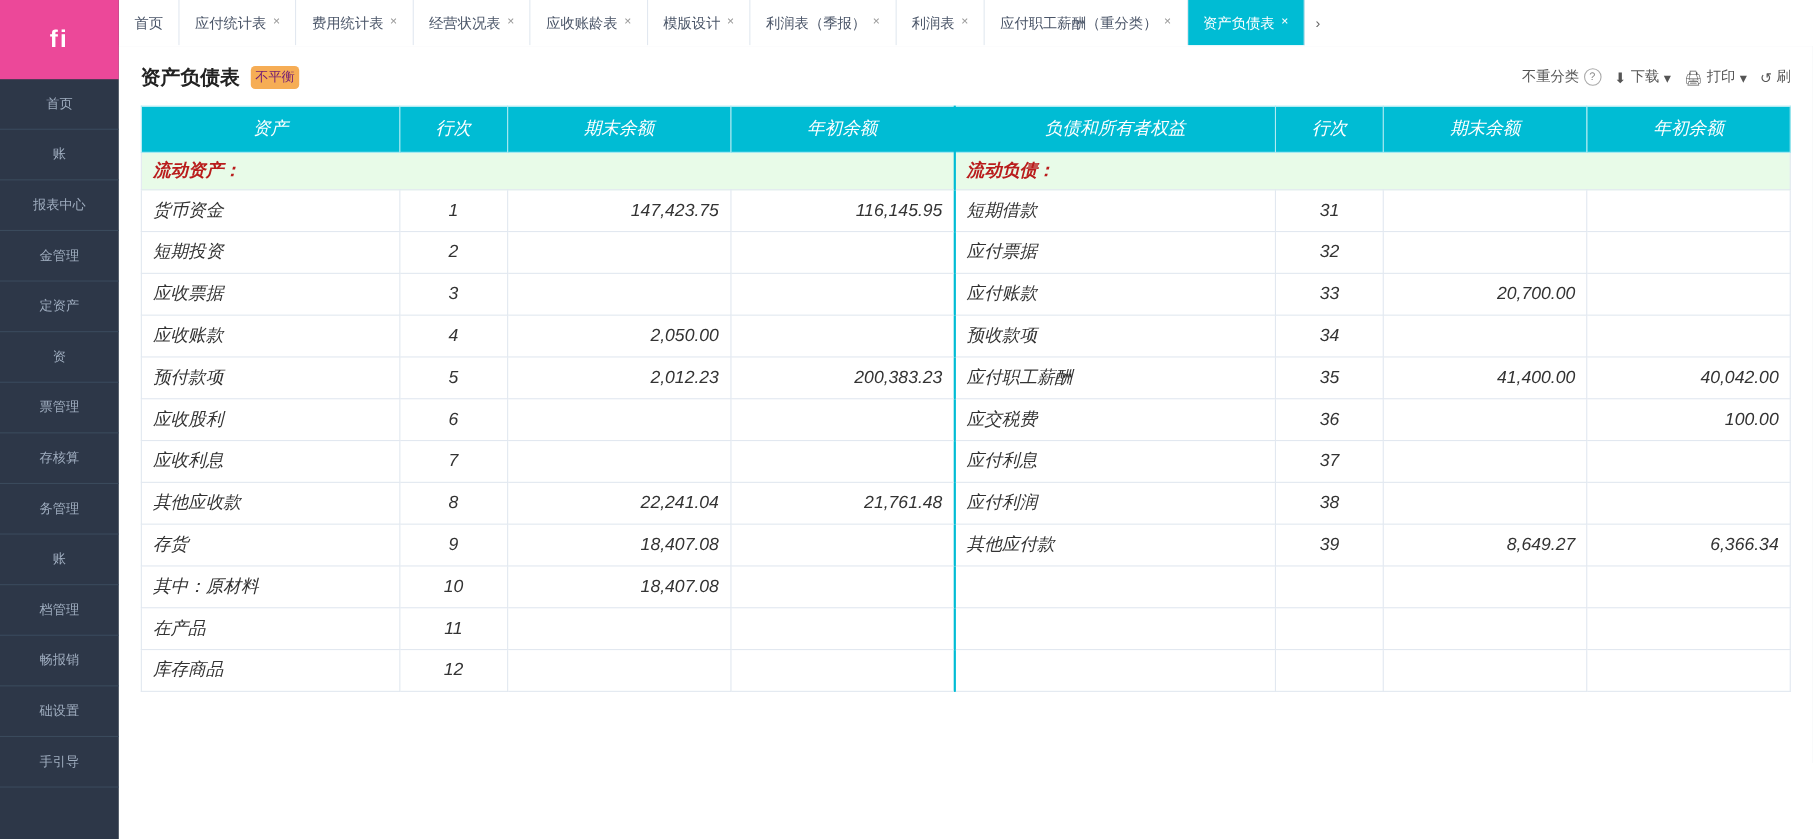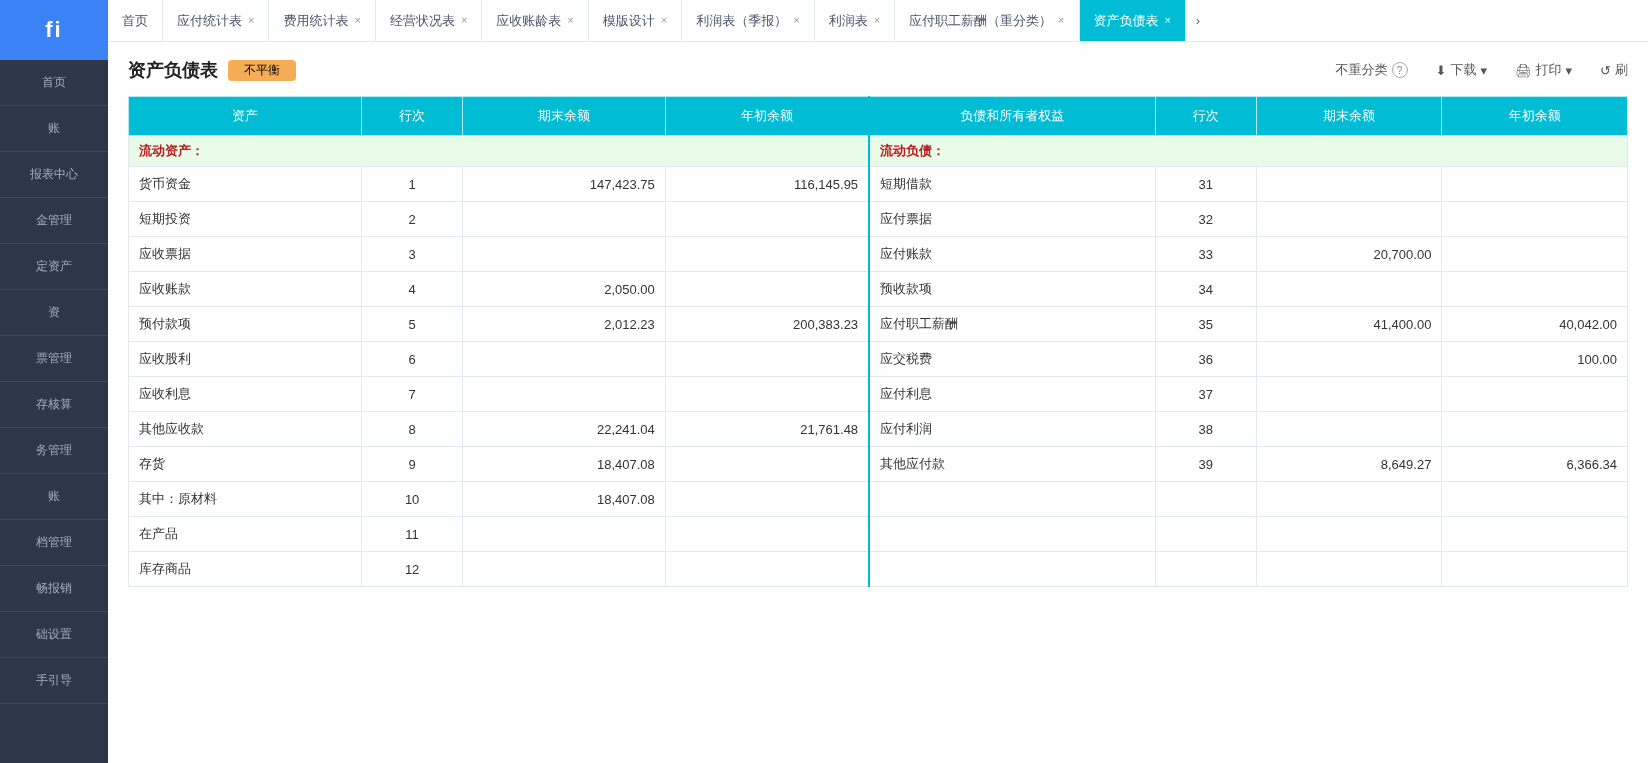--- a/index.html
+++ b/index.html
@@ -9,22 +9,22 @@
     .sidebar {
       width: 108px;
       background: #2d3748;
       color: #ccc;
       display: flex;
       flex-direction: column;
       flex-shrink: 0;
       height: 100%;
     }
     .sidebar-logo {
-      height: 60px;
-      background: #3b82f6;
+      height: 72px;
+      background: #ec4899;
       display: flex;
       align-items: center;
       justify-content: center;
       color: #fff;
       font-size: 22px;
       font-weight: bold;
       letter-spacing: 2px;
     }
     .sidebar-item {
       padding: 14px 0;
@@ -110,29 +110,29 @@
       align-items: center;
       gap: 10px;
     }
     .page-title {
       font-size: 18px;
       font-weight: bold;
       color: #222;
     }
     .badge-unbalanced {
       background: #f6ad55;
-      color: #000000;
-      padding: 2px 16px;
+      color: #701a75;
+      padding: 2px 4px;
       border-radius: 4px;
       font-size: 12px;
     }
     .page-actions {
       display: flex;
       align-items: center;
-      gap: 28px;
+      gap: 12px;
       font-size: 13px;
       color: #555;
     }
     .page-actions .action-item {
       display: flex;
       align-items: center;
       gap: 4px;
       cursor: pointer;
       color: #555;
     }
@@ -146,21 +146,22 @@
       justify-content: center;
       font-size: 10px;
       color: #888;
       cursor: pointer;
     }
 
     
     .report-table {
       width: 100%;
       border-collapse: collapse;
-      font-size: 13px;
+      font-size: 16px;
+      font-style: italic;
     }
     .report-table th {
       background: #00bcd4;
       color: #fff;
       text-align: center;
       padding: 10px 8px;
       border: 1px solid #b2ebf2;
       font-weight: normal;
     }
     .report-table td {

